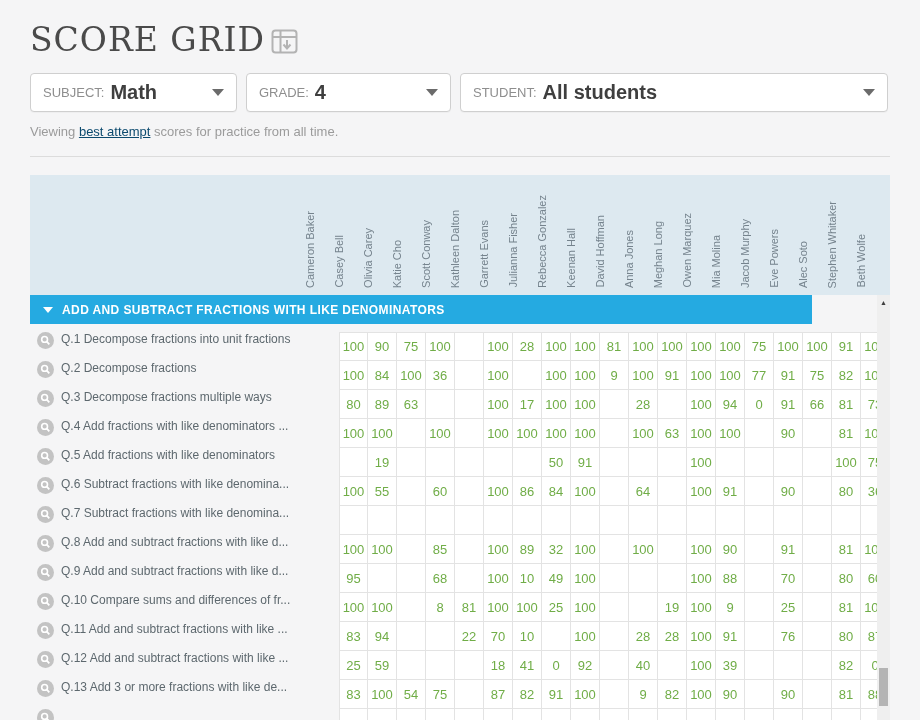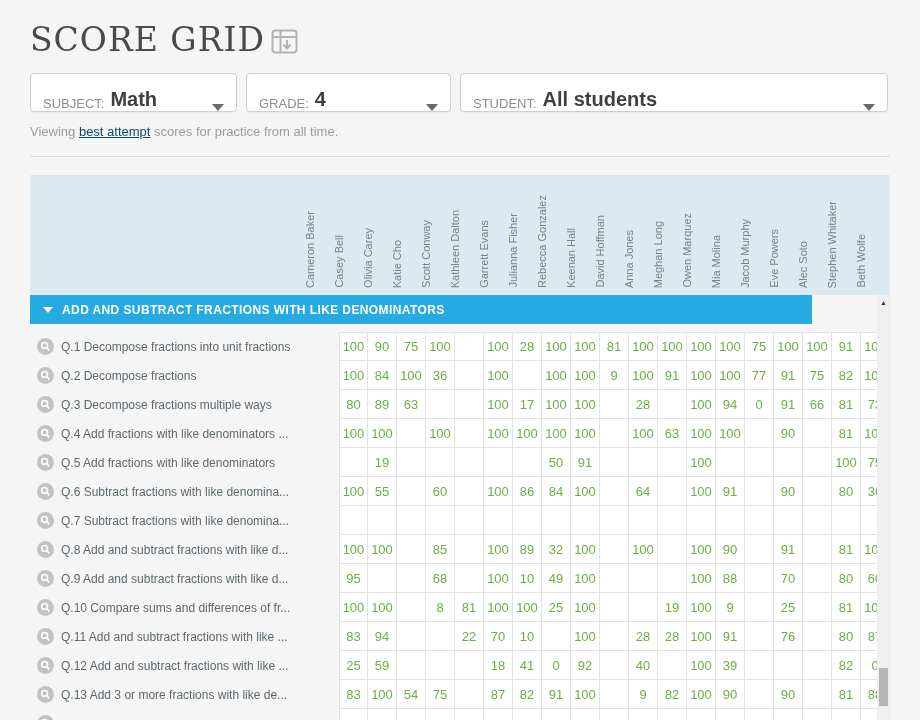--- a/index.html
+++ b/index.html
@@ -8,21 +8,21 @@
 
   
   .page-header { display:flex; align-items:center; gap:6px; margin:20px 0 0 30px; }
   .page-title { font-family:"DejaVu Serif", serif; font-size:33px; font-weight:400;
                 color:#4a4a4a; letter-spacing:1px; }
   .export-btn { width:27px; height:25px; cursor:pointer; margin-top:4px; }
 
   
   .filters { display:flex; gap:9px; margin:14px 0 0 30px; }
   .dropdown { background:#fff; border:1px solid #cfcfcf; border-radius:4px; height:39px;
-              display:flex; align-items:flex-end; padding:0 12px; cursor:pointer;
+              display:flex; align-items:center; padding:0 12px; cursor:pointer;
               box-shadow:0 1px 1px rgba(0,0,0,0.03); }
   .dd-subject { width:207px; } .dd-grade { width:205px; } .dd-student { width:428px; }
   .dd-label { font-size:13px; color:#8e8e8e; margin-right:6px; white-space:nowrap; }
   .dd-value { font-size:20px; color:#3f3f3f; font-weight:bold; white-space:nowrap; }
   .dd-caret { margin-left:auto; width:0; height:0; border-left:6px solid transparent;
               border-right:6px solid transparent; border-top:7px solid #6b6b6b; }
 
   .viewing-line { margin:12px 0 0 30px; font-size:13px; color:#9b9b9b; }
   .viewing-line a { color:#0c4a6e; text-decoration:underline; cursor:pointer; }
 
@@ -39,21 +39,21 @@
                    color:#75838d; white-space:nowrap; max-height:108px; overflow:hidden; }
 
   .section-bar { width:782px; height:29px; background:#25aae1; display:flex; align-items:center;
                  padding-left:13px; cursor:pointer; }
   .section-caret { width:0; height:0; border-left:5px solid transparent;
                    border-right:5px solid transparent; border-top:6px solid #fff; margin-right:9px; }
   .section-title { color:#fff; font-size:12px; font-weight:bold; letter-spacing:.4px; }
 
   .tbody { margin-top:8px; width:847px; }
   .row { display:flex; height:29px; }
-  .row-label { width:265px; flex:none; display:flex; align-items:center; padding-left:7px; }
+  .row-label { width:265px; flex:none; display:flex; align-items:flex-start; padding-left:7px; }
   .mag-icon { flex:none; width:17px; height:17px; margin-right:7px; cursor:pointer; }
   .row-label-text { font-size:12px; color:#5d686e; white-space:nowrap; overflow:hidden; width:230px; }
   .cells { display:flex;margin-left:44px; }
   .cell { width:29px; flex:none; border-right:1px solid #e3e3e3; border-bottom:1px solid #e3e3e3;
           display:flex; align-items:center; justify-content:center;
           font-size:13px; color:#70ad47; background:#fff; }
   .cells .cell:first-child { border-left:1px solid #e3e3e3; }
   .row:first-child .cell { border-top:1px solid #e3e3e3; }
 
   

